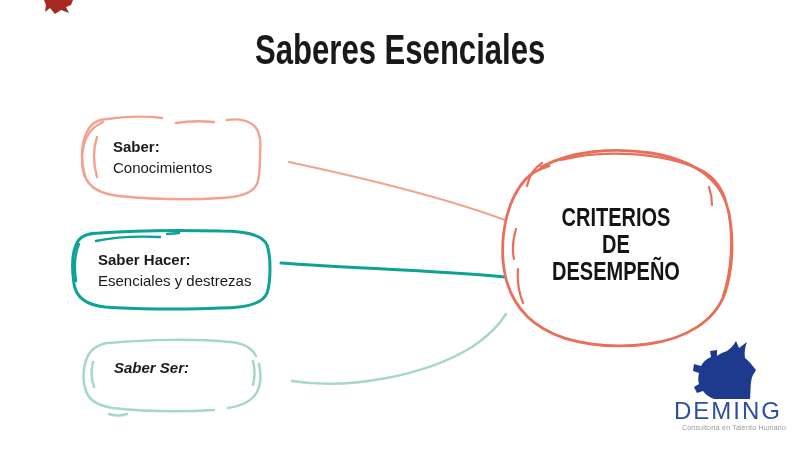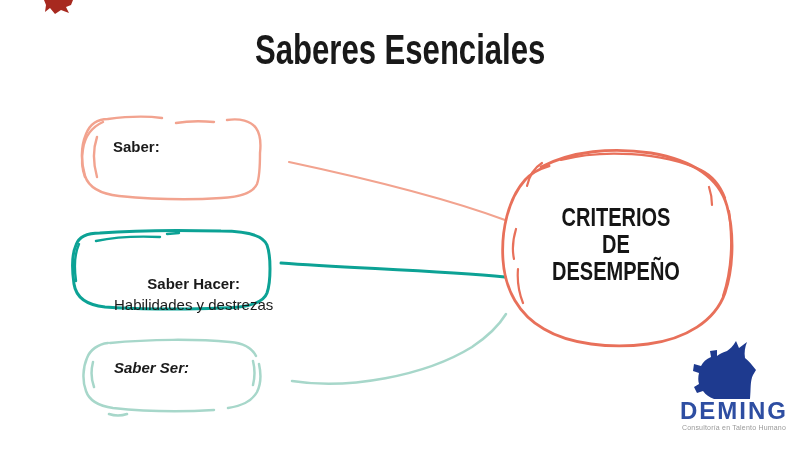--- a/index.html
+++ b/index.html
@@ -8,33 +8,33 @@
     overflow:hidden;font-family:"Liberation Sans",sans-serif;
   }
   .sketch{position:absolute;left:0;top:0;}
   .title-wrap{position:absolute;left:0;top:26px;width:800px;text-align:center;}
   .title-wrap span{
     display:inline-block;font-size:42px;font-weight:700;color:#191919;
     transform:scaleX(.74);transform-origin:center;letter-spacing:0;
     white-space:nowrap;
   }
   .node-text{position:absolute;color:#1a1a1a;font-size:15px;line-height:21px;white-space:nowrap;}
-  .node-text .lbl{font-weight:700;text-align:center;}
+  .node-text .lbl{font-weight:700;}
   .node-text-1{left:113px;top:136px;}
-  .node-text-2{left:114px;top:249px;margin-top:24px;}
+  .node-text-2{left:98px;top:249px;}
   .node-text-3{left:114px;top:357px;font-style:italic;}
   .center-text{
     position:absolute;left:476px;top:204px;width:280px;text-align:center;
     font-weight:700;font-size:25px;line-height:27px;color:#151515;
     transform:scaleX(.8);transform-origin:center;
   }
   .logo-word{
-    position:absolute;left:674px;top:400px;width:120px;text-align:center;
+    position:absolute;left:674px;top:400px;width:120px;
     font-size:24px;line-height:22px;letter-spacing:2px;color:#2E4EA2;
-    font-weight:700;white-space:nowrap;
+    font-weight:400;white-space:nowrap;
   }
   .logo-tag{
     position:absolute;left:668px;top:424px;width:132px;text-align:center;
     font-size:7px;letter-spacing:.2px;color:#999999;white-space:nowrap;
   }
 </style>
 </head>
 <body>
 
 <div class="stage">
@@ -72,25 +72,26 @@
 
     <path fill="#1E3A8F" d="M714 399 L750 399 C751 389 750 381 753 375 L756 370 C752 365 749 361 745 358 C744 352 745 347 747 342 L739 348 L736 341 C733 346 730 349 727 351 C722 353 719 354 717 356 L717 350 L710 351 L711 357 C706 359 703 362 701 366 L694 364 L693 371 L699 373 C698 377 698 381 699 384 L694 387 L697 393 L703 391 C706 395 709 397 714 399 Z"></path>
   </svg>
 
   <div class="title-wrap">
     <span>Saberes Esenciales</span>
   </div>
 
   <div class="node-text node-text-1">
     <div class="lbl">Saber:</div>
+    <div>Conocimientos</div>
   </div>
 
   <div class="node-text node-text-2">
     <div class="lbl">Saber Hacer:</div>
-    <div>Habilidades y destrezas</div>
+    <div>Esenciales y destrezas</div>
   </div>
 
   <div class="node-text node-text-3">
     <div class="lbl">Saber Ser:</div>
   </div>
 
   <div class="center-text">
     <div>CRITERIOS</div>
     <div>DE</div>
     <div>DESEMPEÑO</div>

